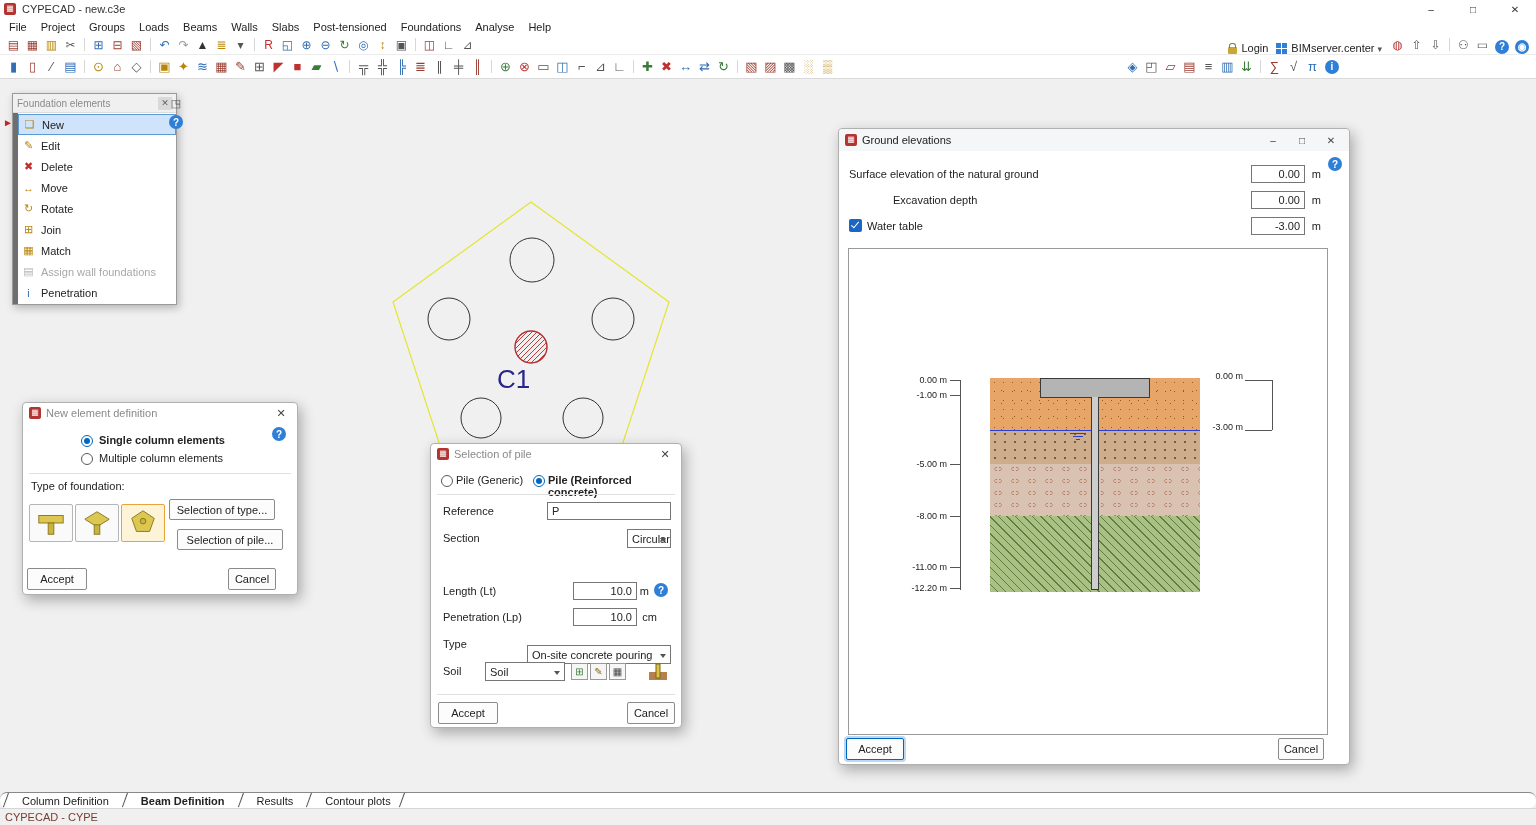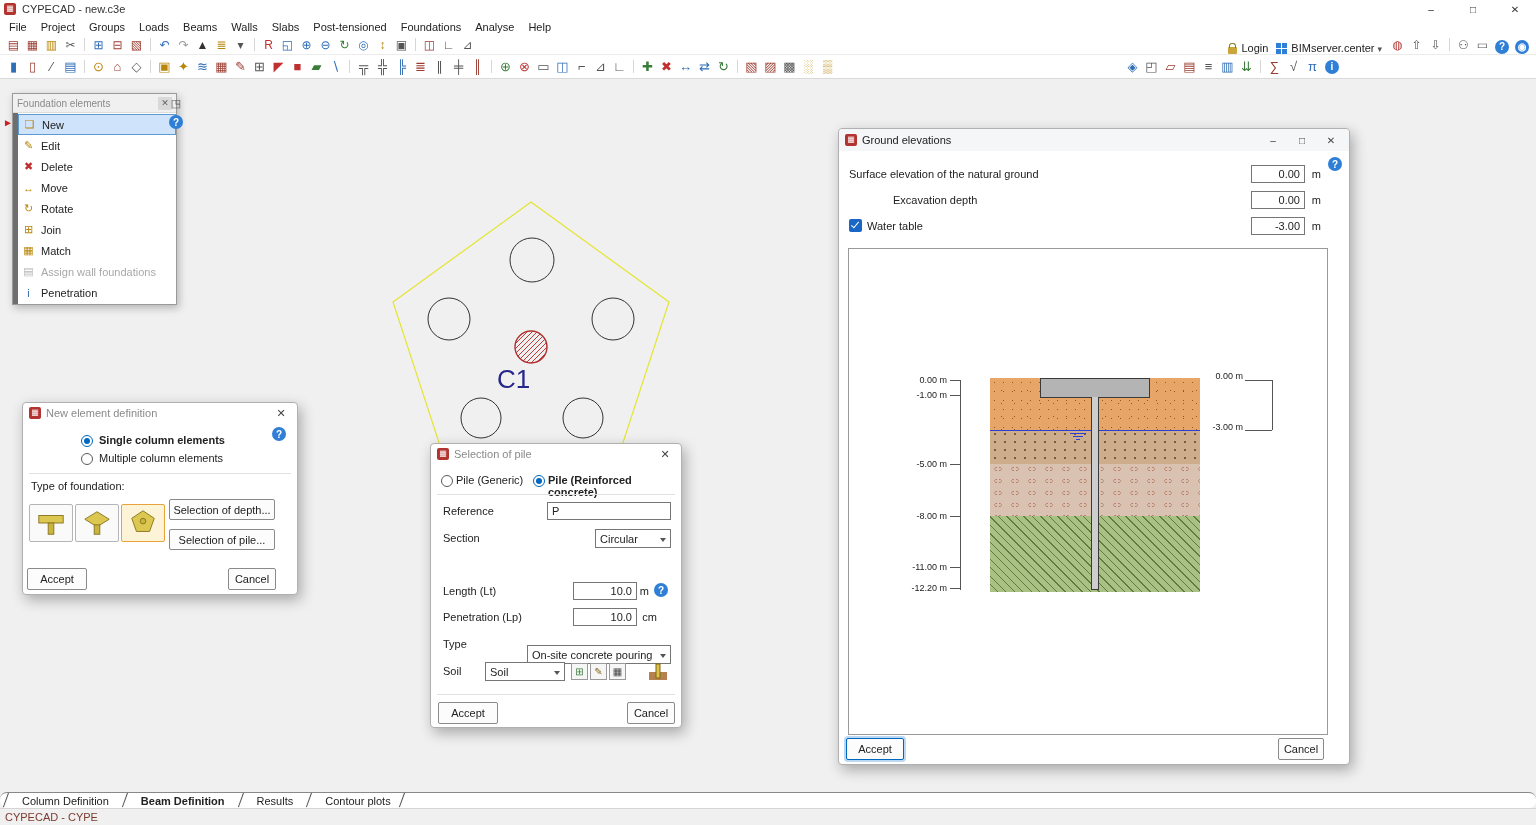--- a/index.html
+++ b/index.html
@@ -400,22 +400,22 @@
         <polygon points="17,4 30,12 17,20 4,12" fill="#dcc751" stroke="#8a7520"></polygon>
         <rect x="14" y="18" width="6" height="10" fill="#c9b43e" stroke="#8a7520"></rect>
       </svg>
     </div>
     <div class="ftype-btn sel" style="left:98px;top:101px;">
       <svg width="34" height="30" viewBox="0 0 34 32">
         <polygon points="17,3 29,11 24,25 10,25 5,11" fill="#dcc751" stroke="#8a7520"></polygon>
         <circle cx="17" cy="14" r="3" fill="#c9b43e" stroke="#8a7520"></circle>
       </svg>
     </div>
-    <div class="btn" style="left:146px;top:96px;width:106px;height:21px;">Selection of depth...</div>
-    <div class="btn" style="left:146px;top:126px;width:106px;height:21px;">Selection of pile...</div>
+    <div class="btn" style="left:146px;top:96px;width:106px;height:21px;">Selection of type...</div>
+    <div class="btn" style="left:154px;top:126px;width:106px;height:21px;">Selection of pile...</div>
     <div class="btn" style="left:4px;top:165px;width:60px;">Accept</div>
     <div class="btn" style="right:21px;top:165px;width:48px;">Cancel</div>
   </div>
 
   <div class="dialog dlg-pile">
     <div class="dlg-title">
       <span class="app-ico">▦</span>
       <span>Selection of pile</span>
       <span class="dlg-x">✕</span>
     </div>
@@ -424,21 +424,21 @@
     <span class="radio on" style="left:102px;top:31px;"></span>
     <span class="rlabel bold" style="left:117px;top:30px;">Pile (Reinforced concrete)</span>
     <span class="hr" style="top:50px;"></span>
 
     <div class="prow" style="top:55px;">
       <span class="plabel">Reference</span>
       <span class="tinput left" style="right:10px;width:124px;top:3px;">P</span>
     </div>
     <div class="prow" style="top:82px;">
       <span class="plabel">Section</span>
-      <span class="tselect" style="right:10px;width:76px;top:3px;">
+      <span class="tselect" style="right:10px;width:44px;top:3px;">
         <span>Circular</span>
           <span class="chev"></span>
       </span>
     </div>
     <div class="prow" style="top:135px;">
       <span class="plabel">Length (Lt)</span>
       <span class="tinput" style="right:44px;width:64px;top:3px;">10.0</span>
       <span class="unit" style="right:32px;top:6px;">m</span>
       <span class="dot" style="position:absolute;right:10px;top:4px;">?</span>
     </div>

